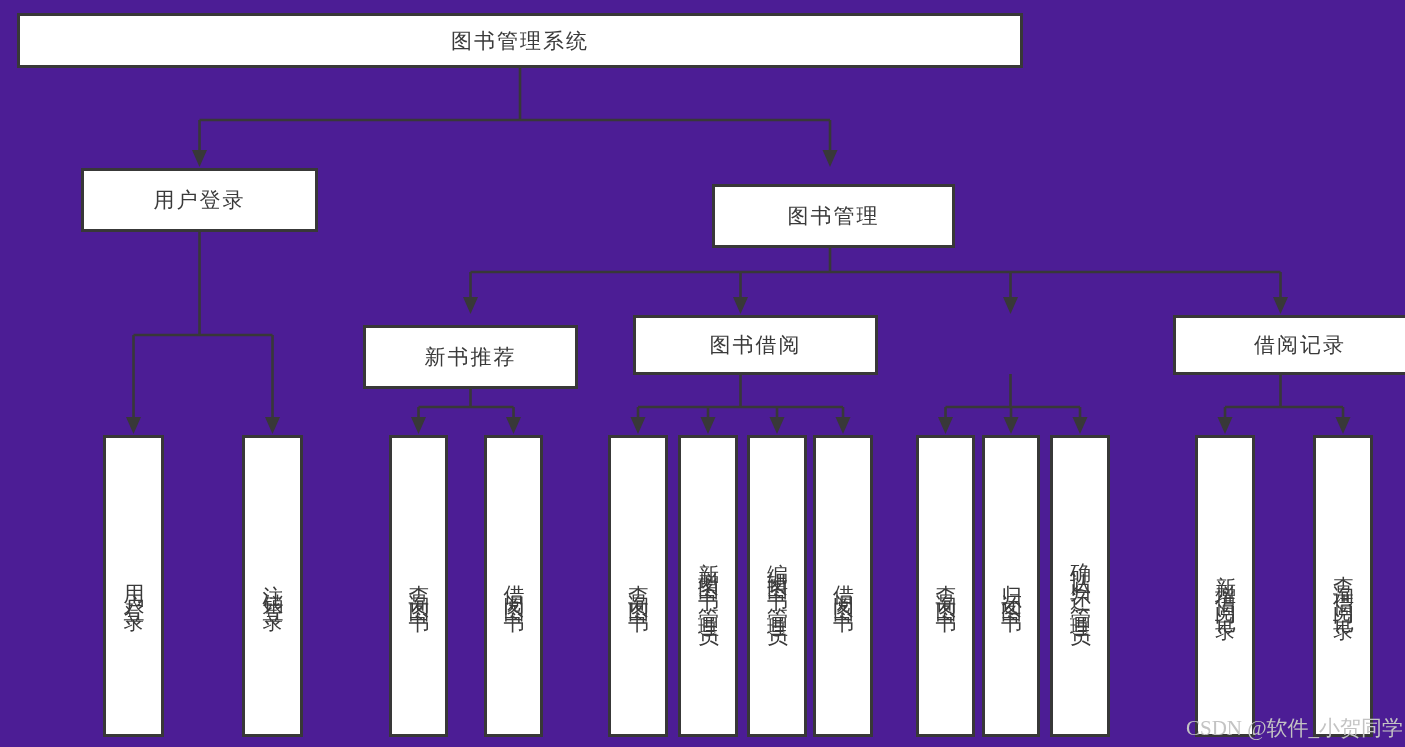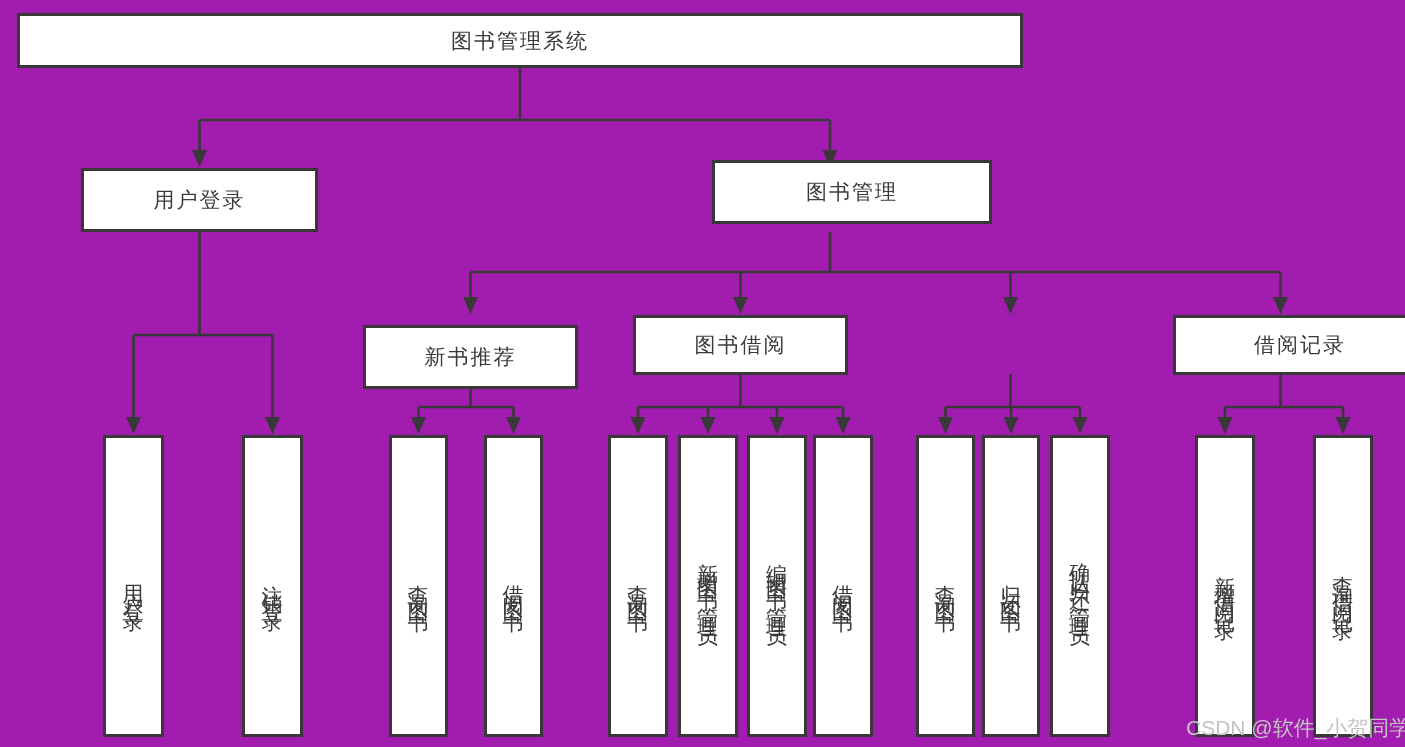--- a/index.html
+++ b/index.html
@@ -1,20 +1,20 @@
 <!DOCTYPE html>
 <html><head>
 <meta charset="utf-8">
 <style>
   html,body{margin:0;padding:0;background:#ffffff;}
   .canvas{
     position:relative;
     width:1405px;height:747px;
-    background:#a21caf;
-    font-family:Liberation Sans, sans-serif;
+    background:#4c1d95;
+    font-family:Liberation Serif, serif;
     color:#3a3a3a;
     overflow:hidden;
   }
   .connectors{position:absolute;left:0;top:0;z-index:1;}
   .node{
     position:absolute;
     box-sizing:border-box;
     border:3px solid #383838;
     background:#ffffff;
     display:flex;
@@ -90,28 +90,28 @@
              M1335.5 417 L1350.5 417 L1343 434 Z"></path>
   </svg>
 
   <div class="node" style="left:17px;top:13px;width:1006px;height:55px">
     <span class="hlabel">图书管理系统</span>
   </div>
 
   <div class="node" style="left:81px;top:168px;width:237px;height:64px">
     <span class="hlabel">用户登录</span>
   </div>
-  <div class="node" style="left:712px;top:160px;width:280px;height:64px">
+  <div class="node" style="left:712px;top:184px;width:243px;height:64px">
     <span class="hlabel">图书管理</span>
   </div>
 
   <div class="node" style="left:363px;top:325px;width:215px;height:64px">
     <span class="hlabel">新书推荐</span>
   </div>
-  <div class="node" style="left:633px;top:315px;width:215px;height:60px">
+  <div class="node" style="left:633px;top:315px;width:245px;height:60px">
     <span class="hlabel">图书借阅</span>
   </div>
   <div class="node" style="left:1173px;top:315px;width:254px;height:60px">
     <span class="hlabel">借阅记录</span>
   </div>
 
   <div class="vnode" style="left:103px;top:435px;width:61px;height:302px">
     <span class="vlabel">用户登录</span>
   </div>
   <div class="vnode" style="left:242px;top:435px;width:61px;height:302px">

